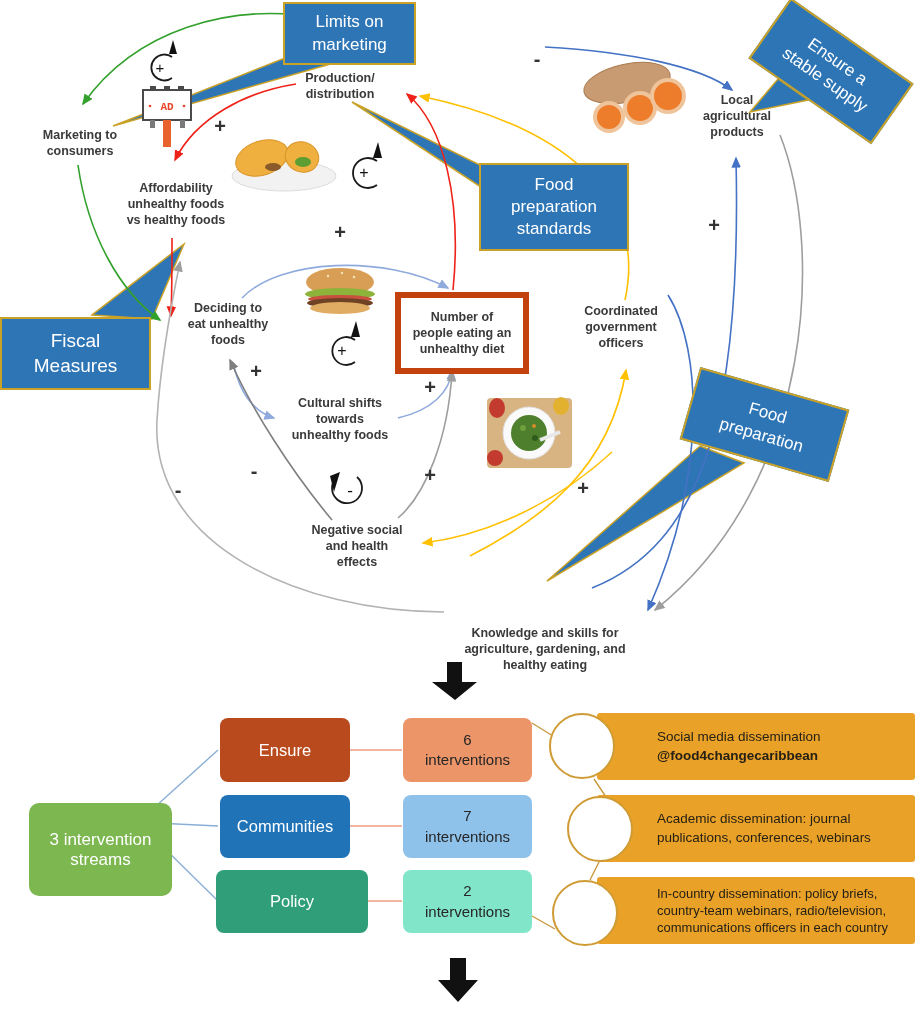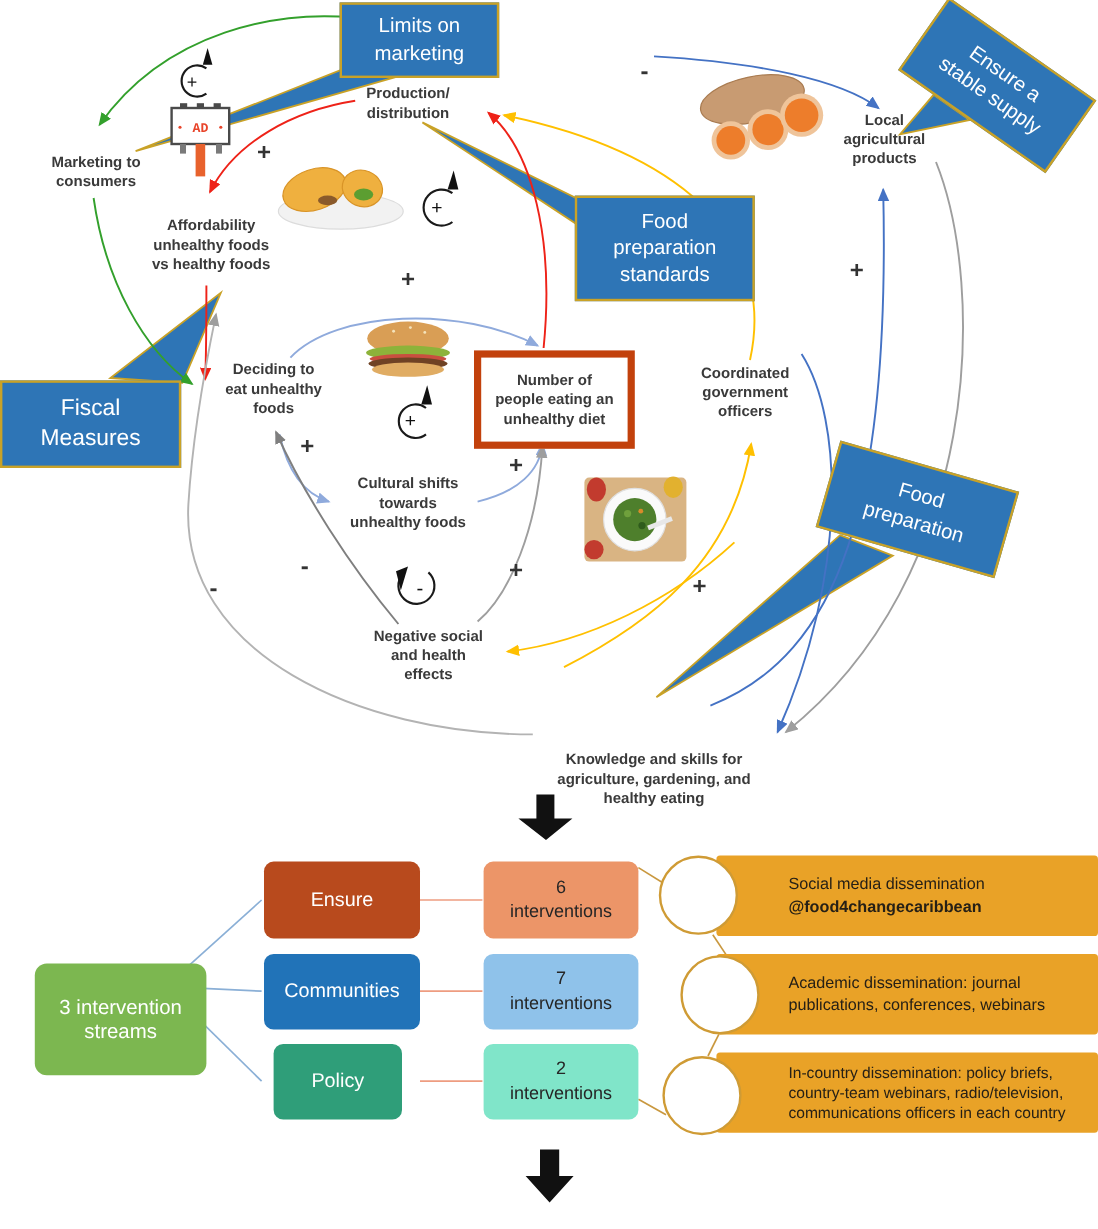--- a/index.html
+++ b/index.html
@@ -229,21 +229,21 @@
 <div class="callout" style="left:0px;top:297px;width:151px;height:73px;font-size:19px;margin-top:20px;">Fiscal
 Measures</div>
 <div class="callout" style="left:687px;top:387px;width:155px;height:75px;transform:rotate(16deg);">Food
 preparation</div>
 
 <div class="fbox stream" style="left:29px;top:775px;width:143px;height:93px;background:var(--root_green);border-radius:10px;font-size:17px;margin-top:28px;">3 intervention
 streams</div>
 
 <div class="fbox stream" style="left:220px;top:718px;width:130px;height:64px;background:var(--schools_box);">Ensure</div>
 <div class="fbox stream" style="left:220px;top:795px;width:130px;height:63px;background:var(--communities_box);">Communities</div>
-<div class="fbox stream" style="left:228px;top:870px;width:107px;height:63px;background:var(--policy_box);">Policy</div>
+<div class="fbox stream" style="left:216px;top:870px;width:152px;height:63px;background:var(--policy_box);">Policy</div>
 
 <div class="fbox count" style="left:403px;top:718px;width:129px;height:64px;background:var(--interventions1);">6
 interventions</div>
 <div class="fbox count" style="left:403px;top:795px;width:129px;height:63px;background:var(--interventions2);">7
 interventions</div>
 <div class="fbox count" style="left:403px;top:870px;width:129px;height:63px;background:var(--interventions3);">2
 interventions</div>
 
 <div class="dissrow" style="left:597px;top:713px;width:318px;height:67px;">
   <span>Social media dissemination</span>

